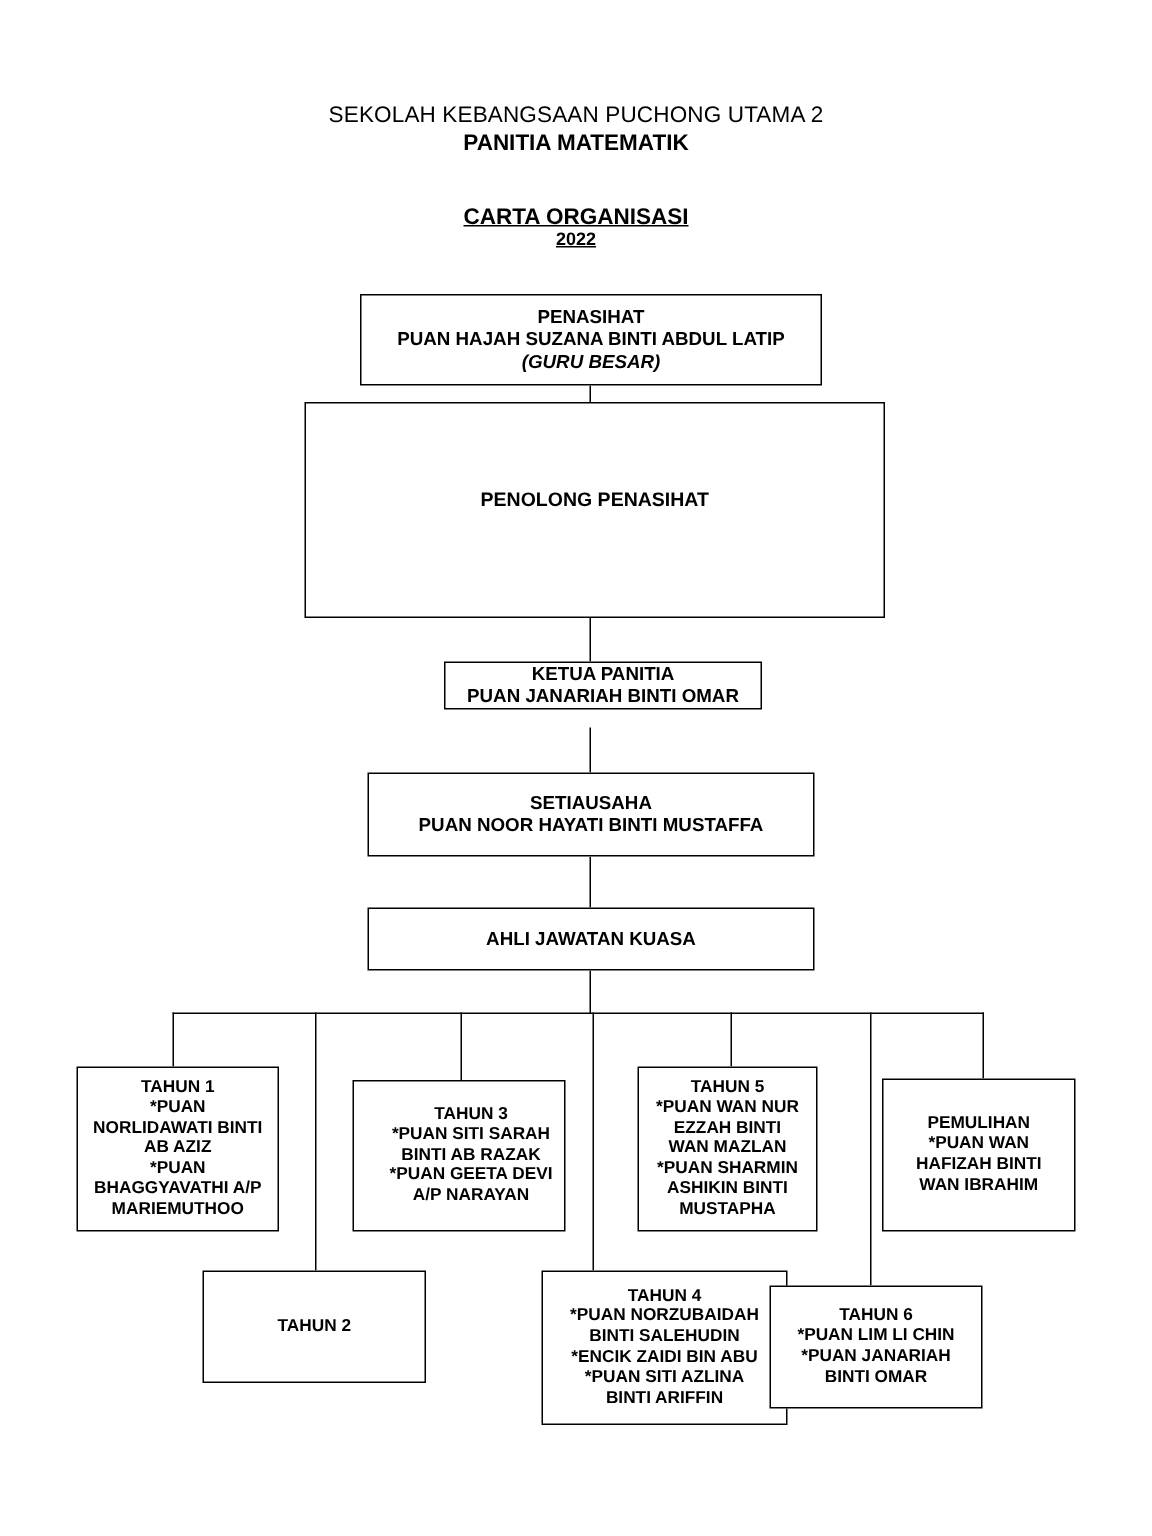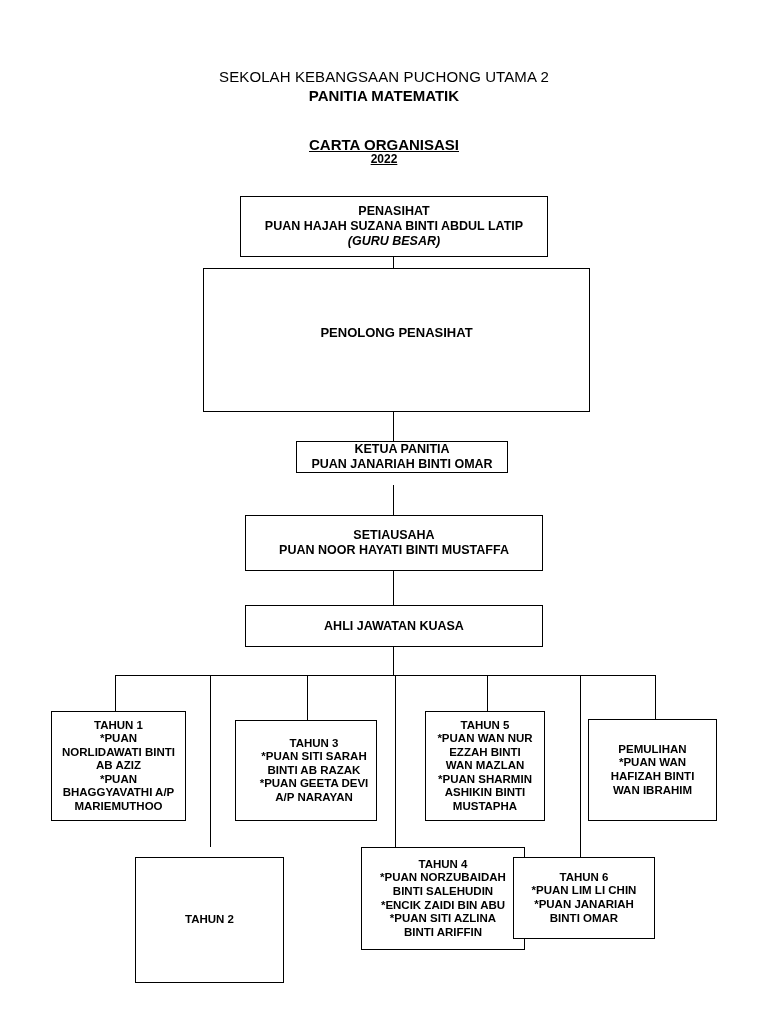--- a/index.html
+++ b/index.html
@@ -129,21 +129,21 @@
     <div class="sub">
       <div>*PUAN</div>
       <div>NORLIDAWATI BINTI</div>
       <div>AB AZIZ</div>
       <div>*PUAN</div>
       <div>BHAGGYAVATHI A/P</div>
       <div>MARIEMUTHOO</div>
     </div>
   </div>
 
-  <div class="box b-year" style="left:135px; top:847px; width:149px; height:126px;margin-top:10px;">
+  <div class="box b-year" style="left:135px; top:847px; width:149px; height:75px;">
     <div class="ttl">TAHUN 2</div>
   </div>
 
   <div class="box b-year" style="left:235px; top:720px; width:142px; height:101px;padding-left:16px;">
     <div class="ttl">TAHUN 3</div>
     <div class="sub">
       <div>*PUAN SITI SARAH</div>
       <div>BINTI AB RAZAK</div>
       <div>*PUAN GEETA DEVI</div>
       <div>A/P NARAYAN</div>

